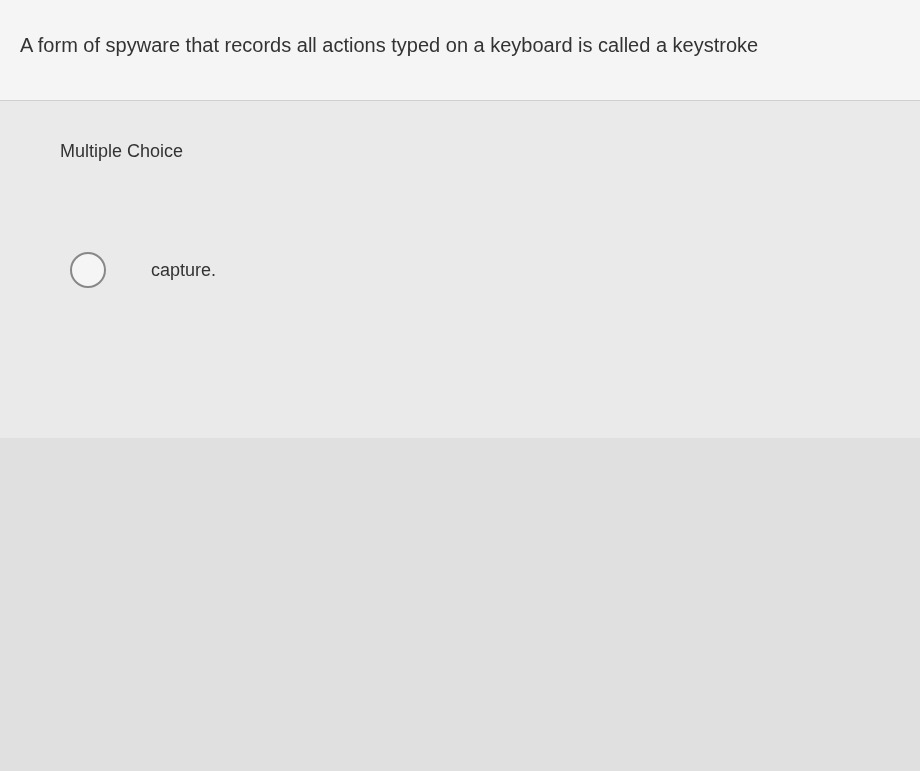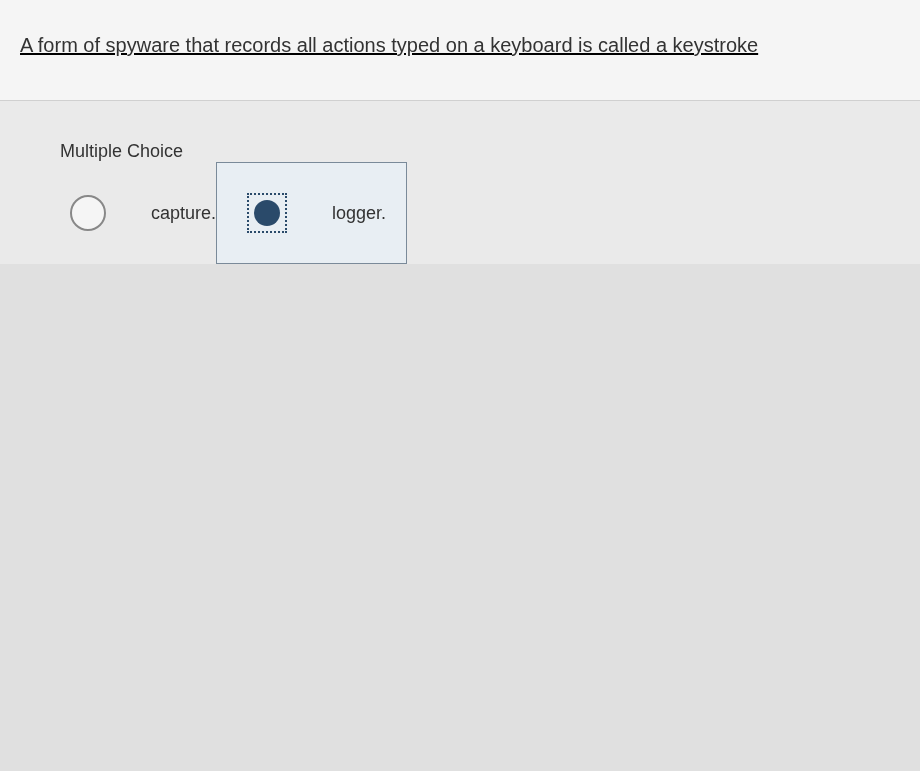--- a/index.html
+++ b/index.html
@@ -11,38 +11,38 @@
       font-family: -apple-system, BlinkMacSystemFont, 'Segoe UI', Arial, sans-serif;
       background: #e0e0e0;
       width: 920px;
       height: 771px;
       overflow: hidden;
     }
     .question-area {
       background: #f5f5f5;
       padding: 30px 20px 40px 20px;
       border-bottom: 1px solid #d0d0d0;
-      text-decoration: underline;
     }
     .question-text {
       font-size: 20px;
       color: #333;
       line-height: 1.5;
     }
     .answer-area {
       background: #eaeaea;
       padding: 40px 0 0 60px;
     }
     .mc-label {
       font-size: 18px;
       color: #333;
+      margin-bottom: 60px;
     }
     .options {
       display: flex;
-      flex-direction: row;
+      flex-direction: column;
       gap: 0;
     }
     .option {
       display: flex;
       align-items: center;
       padding: 30px 20px 30px 10px;
       cursor: pointer;
       position: relative;
     }
     .option.selected {
@@ -103,26 +103,20 @@
 
     <div class="option">
       <div class="radio-outer">
         
       </div>
       <div class="option-label">capture.</div>
     </div>
 
     <div class="spacer"></div>
 
-    <div class="option selected">
-      <div class="radio-outer">
-        <div class="radio-inner"></div>
-      </div>
-      <div class="option-label">logger.</div>
-    </div>
 
     <div class="spacer"></div>
 
 
     <div class="spacer"></div>
 
 
   </div>
 </div>
 

